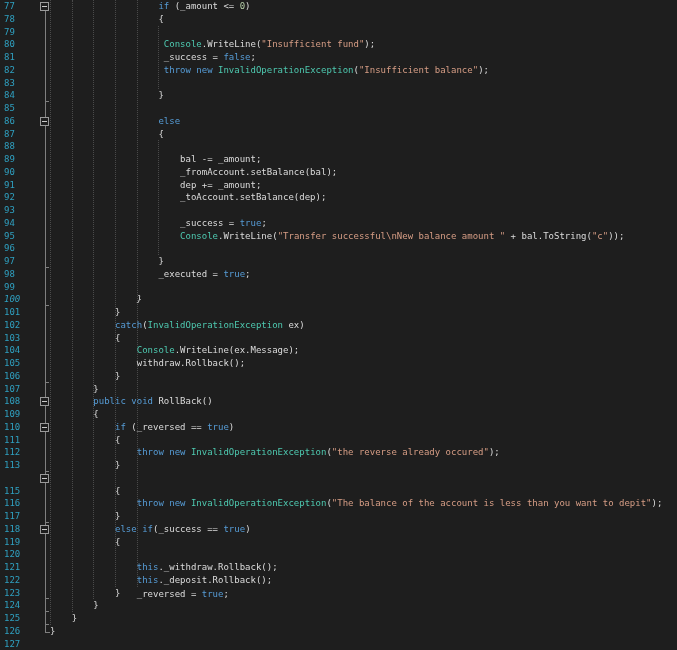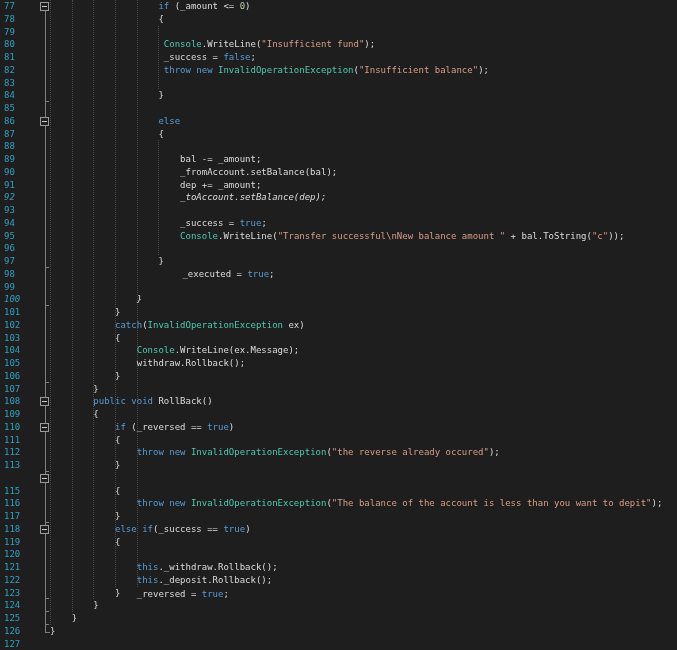--- a/index.html
+++ b/index.html
@@ -87,27 +87,27 @@
     <div class="code-row" style="top: 63.75px;"><span class="ln">82</span><span class="code-text" style="left: 163.82px;"><span class="tk-k">throw</span><span class="tk-p"> </span><span class="tk-k">new</span><span class="tk-p"> </span><span class="tk-t">InvalidOperationException</span><span class="tk-p">(</span><span class="tk-s">"Insufficient balance"</span><span class="tk-p">);</span></span></div>
     <div class="code-row" style="top: 76.5px;"><span class="ln">83</span><span class="code-text" style="left: 50px;"></span></div>
     <div class="code-row" style="top: 89.25px;"><span class="ln">84</span><span class="code-text" style="left: 158.4px;"><span class="tk-p">}</span></span></div>
     <div class="code-row" style="top: 102px;"><span class="ln">85</span><span class="code-text" style="left: 50px;"></span></div>
     <div class="code-row" style="top: 114.75px;"><span class="ln">86</span><span class="code-text" style="left: 158.4px;"><span class="tk-k">else</span></span></div>
     <div class="code-row" style="top: 127.5px;"><span class="ln">87</span><span class="code-text" style="left: 158.4px;"><span class="tk-p">{</span></span></div>
     <div class="code-row" style="top: 140.25px;"><span class="ln">88</span><span class="code-text" style="left: 50px;"></span></div>
     <div class="code-row" style="top: 153px;"><span class="ln">89</span><span class="code-text" style="left: 180.08px;"><span class="tk-p">bal -= _amount;</span></span></div>
     <div class="code-row" style="top: 165.75px;"><span class="ln">90</span><span class="code-text" style="left: 180.08px;"><span class="tk-p">_fromAccount.setBalance(bal);</span></span></div>
     <div class="code-row" style="top: 178.5px;"><span class="ln">91</span><span class="code-text" style="left: 180.08px;"><span class="tk-p">dep += _amount;</span></span></div>
-    <div class="code-row" style="top: 191.25px; font-style: italic;"><span class="ln">92</span><span class="code-text" style="left: 180.08px;"><span class="tk-p">_toAccount.setBalance(dep);</span></span></div>
+    <div class="code-row" style="top: 191.25px;"><span class="ln">92</span><span class="code-text" style="left: 180.08px;"><span class="tk-p">_toAccount.setBalance(dep);</span></span></div>
     <div class="code-row" style="top: 204px;"><span class="ln">93</span><span class="code-text" style="left: 50px;"></span></div>
     <div class="code-row" style="top: 216.75px;"><span class="ln">94</span><span class="code-text" style="left: 180.08px;"><span class="tk-p">_success = </span><span class="tk-k">true</span><span class="tk-p">;</span></span></div>
     <div class="code-row" style="top: 229.5px;"><span class="ln">95</span><span class="code-text" style="left: 180.08px;"><span class="tk-t">Console</span><span class="tk-p">.WriteLine(</span><span class="tk-s">"Transfer successful\nNew balance amount "</span><span class="tk-p"> + bal.ToString(</span><span class="tk-s">"c"</span><span class="tk-p">));</span></span></div>
     <div class="code-row" style="top: 242.25px;"><span class="ln">96</span><span class="code-text" style="left: 50px;"></span></div>
     <div class="code-row" style="top: 255px; padding-left: 10px;"><span class="ln">97</span><span class="code-text" style="left: 158.4px;"><span class="tk-p">}</span></span></div>
-    <div class="code-row" style="top: 267.75px;"><span class="ln">98</span><span class="code-text" style="left: 158.4px; margin-left: 24px;"><span class="tk-p">_executed = </span><span class="tk-k">true</span><span class="tk-p">;</span></span></div>
+    <div class="code-row" style="top: 267.75px;"><span class="ln">98</span><span class="code-text" style="left: 158.4px;"><span class="tk-p">_executed = </span><span class="tk-k">true</span><span class="tk-p">;</span></span></div>
     <div class="code-row" style="top: 280.5px;"><span class="ln">99</span><span class="code-text" style="left: 50px;"></span></div>
     <div class="code-row" style="top: 293.25px; font-style: italic;"><span class="ln">100</span><span class="code-text" style="left: 136.72px;"><span class="tk-p">}</span></span></div>
     <div class="code-row" style="top: 306px;"><span class="ln">101</span><span class="code-text" style="left: 115.04px;"><span class="tk-p">}</span></span></div>
     <div class="code-row" style="top: 318.75px;"><span class="ln">102</span><span class="code-text" style="left: 115.04px;"><span class="tk-k">catch</span><span class="tk-p">(</span><span class="tk-t">InvalidOperationException</span><span class="tk-p"> ex)</span></span></div>
     <div class="code-row" style="top: 331.5px;"><span class="ln">103</span><span class="code-text" style="left: 115.04px;"><span class="tk-p">{</span></span></div>
     <div class="code-row" style="top: 344.25px;"><span class="ln">104</span><span class="code-text" style="left: 136.72px;"><span class="tk-t">Console</span><span class="tk-p">.WriteLine(ex.Message);</span></span></div>
     <div class="code-row" style="top: 357px;"><span class="ln">105</span><span class="code-text" style="left: 136.72px;"><span class="tk-p">withdraw.Rollback();</span></span></div>
     <div class="code-row" style="top: 369.75px;"><span class="ln">106</span><span class="code-text" style="left: 115.04px;"><span class="tk-p">}</span></span></div>
     <div class="code-row" style="top: 382.5px;"><span class="ln">107</span><span class="code-text" style="left: 93.36px;"><span class="tk-p">}</span></span></div>
     <div class="code-row" style="top: 395.25px;"><span class="ln">108</span><span class="code-text" style="left: 93.36px;"><span class="tk-k">public</span><span class="tk-p"> </span><span class="tk-k">void</span><span class="tk-p"> RollBack()</span></span></div>

